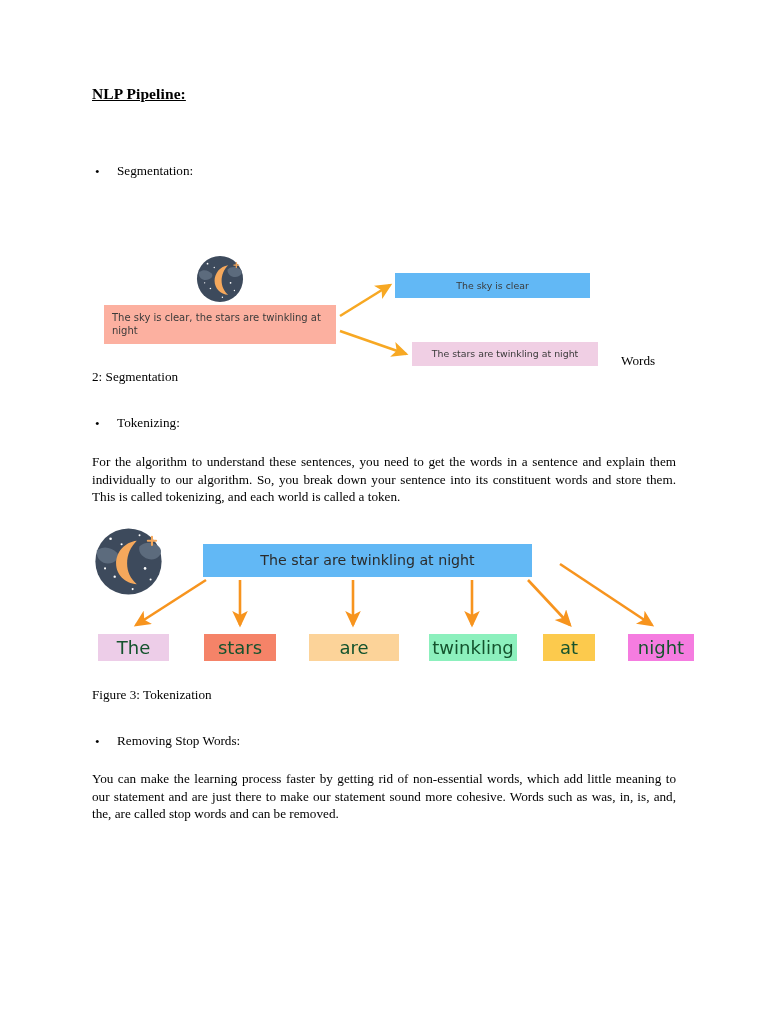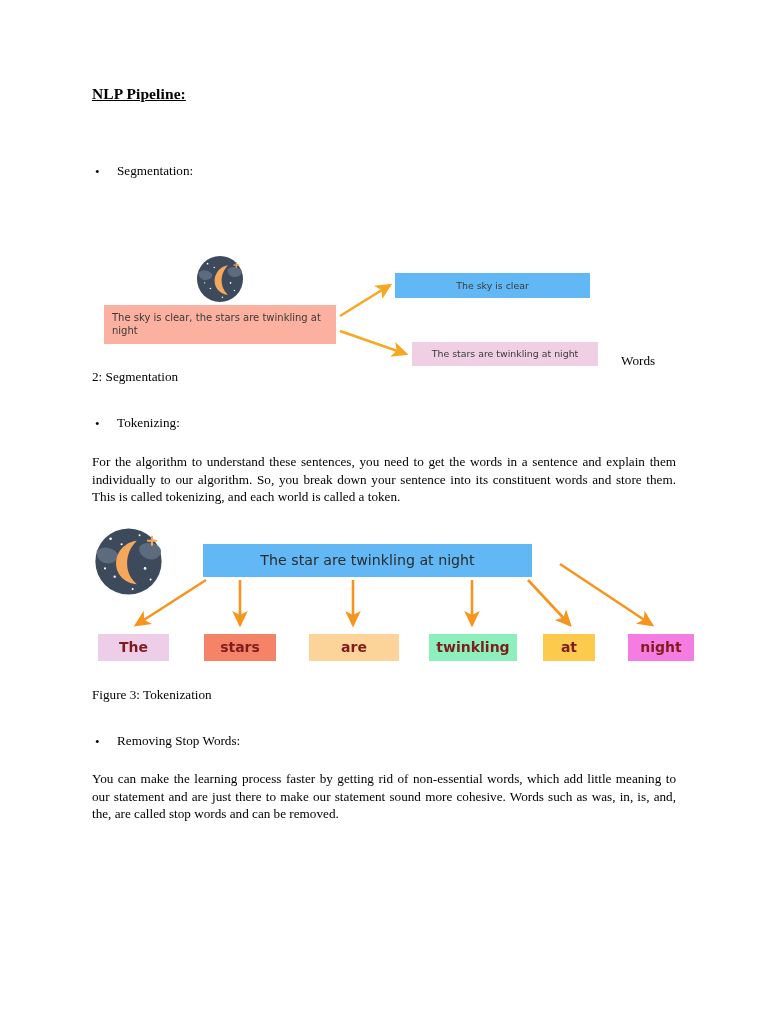--- a/index.html
+++ b/index.html
@@ -117,23 +117,22 @@
 
   
   .tok-sentence {
     left: 203px; top: 20px; width: 329px; height: 33px;
     background: #62b8f5;
     font-size: 14.2px;
     color: #2b2b2b;
   }
   .tok {
     top: 110px; height: 27px;
-    font-size: 14px;
-    color: #7f1d1d;
-    font-weight: bold;
+    font-size: 18px;
+    color: #14532d;
   }
 
   
   .moon-icon { position: absolute; }
   #moon-seg { left: 196px; top: 7px; width: 48px; height: 48px; }
   #moon-tok { left: 94px; top: 3px; width: 69px; height: 69px; }
 </style>
 </head>
 <body>
 

